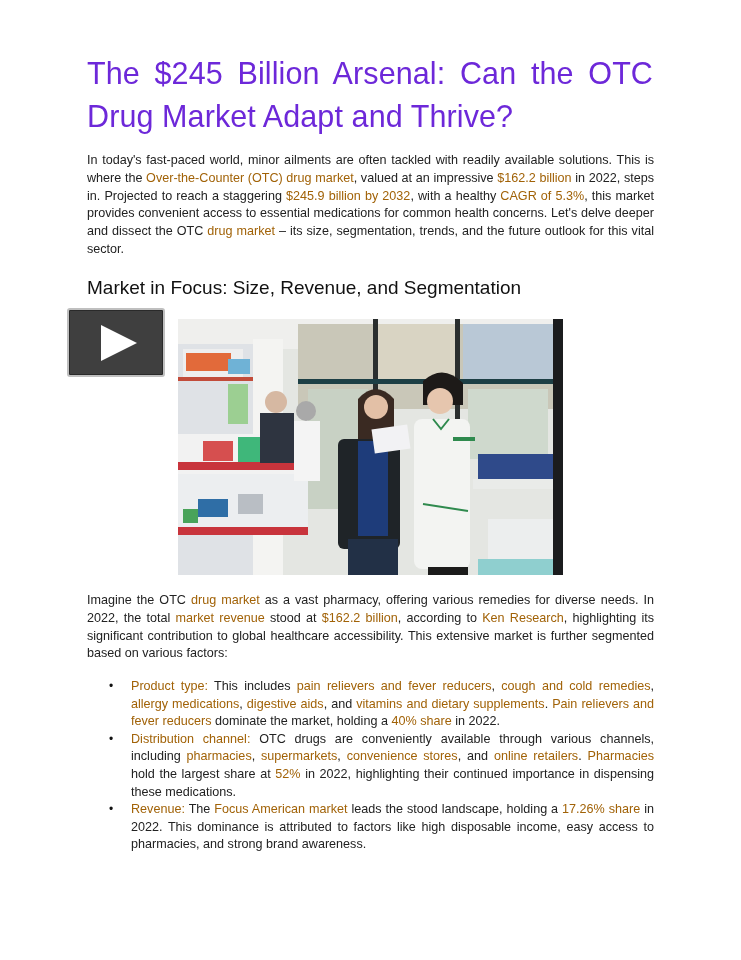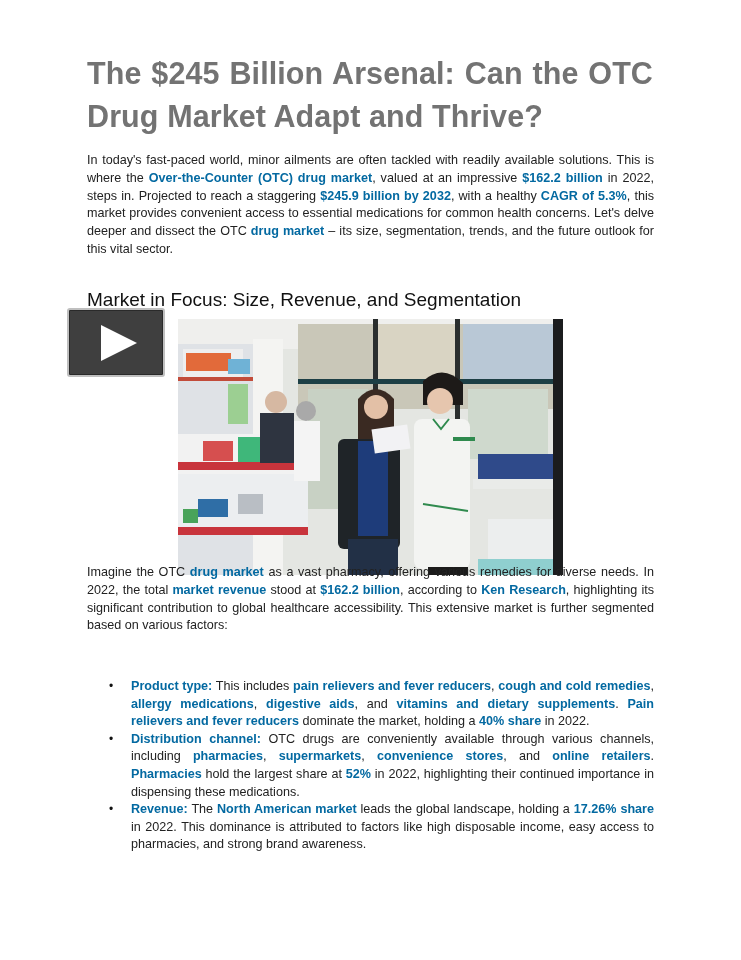--- a/index.html
+++ b/index.html
@@ -1,45 +1,45 @@
 <!DOCTYPE html>
 <html><head>
 <meta charset="utf-8">
 <style>
   * { margin: 0; padding: 0; box-sizing: border-box; }
   html, body { width: 741px; height: 960px; background: #ffffff; overflow: hidden; }
   body { position: relative; font-family: "Liberation Sans", sans-serif; color: #1a1a1a; }
 
   .title {
     position: absolute; left: 87px; top: 52px; width: 566px;
-    font-size: 30.5px; line-height: 43px; font-weight: bold; color: #737373;
+    font-size: 30.5px; line-height: 43px; font-weight: normal; color: #6d28d9;
     text-align: justify; text-align-last: left; letter-spacing: 0.1px;
   }
   .para {
     position: absolute; left: 87px; width: 567px;
     font-size: 12.6px; line-height: 17.8px; color: #222;
     text-align: justify;
   }
-  .para b, .li b { font-weight: bold; color: #0369a1; }
+  .para b, .li b { font-weight: normal; color: #a16207; }
   #intro { top: 152px; }
   .h2 {
     position: absolute; left: 87px; top: 276px;
-    font-size: 19px; line-height: 24px; color: #111; font-weight: normal; margin-top: 12px;
+    font-size: 19px; line-height: 24px; color: #111; font-weight: normal;
   }
   .play {
     position: absolute; left: 67px; top: 308px; width: 98px; height: 69px;
     background: #3f3f3f; border: 2px solid #bfbfbf; border-radius: 3px;
     box-shadow: inset 0 0 0 1px #2a2a2a;
   }
   .play svg { position: absolute; left: 30px; top: 14px; }
   .photo {
     position: absolute; left: 178px; top: 319px; width: 385px; height: 256px;
     overflow: hidden; background: #d8dcd8;
   }
-  #body2 { top: 564px; }
+  #body2 { top: 592px; }
   .list { position: absolute; left: 87px; top: 678px; width: 567px; list-style: none; }
   .li {
     position: relative; padding-left: 44px;
     font-size: 12.6px; line-height: 17.6px; color: #222; text-align: justify;
     margin-bottom: 0px;
   }
   .li .bullet {
     position: absolute; left: 22px; top: 0; font-size: 12px; line-height: 17.6px; color: #111;
   }
 </style>
@@ -126,15 +126,15 @@
   <li class="li">
     <span class="bullet">•</span>
     <span><b>Product type:</b><span> This includes </span><b>pain relievers and fever reducers</b><span>, </span><b>cough and cold remedies</b><span>, </span><b>allergy medications</b><span>, </span><b>digestive aids</b><span>, and </span><b>vitamins and dietary supplements</b><span>. </span><b>Pain relievers and fever reducers</b><span> dominate the market, holding a </span><b>40% share</b><span> in 2022.</span></span>
   </li>
   <li class="li">
     <span class="bullet">•</span>
     <span><b>Distribution channel:</b><span> OTC drugs are conveniently available through various channels, including </span><b>pharmacies</b><span>, </span><b>supermarkets</b><span>, </span><b>convenience stores</b><span>, and </span><b>online retailers</b><span>. </span><b>Pharmacies</b><span> hold the largest share at </span><b>52%</b><span> in 2022, highlighting their continued importance in dispensing these medications.</span></span>
   </li>
   <li class="li">
     <span class="bullet">•</span>
-    <span><b>Revenue:</b><span> The </span><b>North American market</b><span> leads the global landscape, holding a </span><b>17.26% share</b><span> in 2022. This dominance is attributed to factors like high disposable income, easy access to pharmacies, and strong brand awareness.</span></span>
+    <span><b>Revenue:</b><span> The </span><b>Focus American market</b><span> leads the stood landscape, holding a </span><b>17.26% share</b><span> in 2022. This dominance is attributed to factors like high disposable income, easy access to pharmacies, and strong brand awareness.</span></span>
   </li>
 </ul>
 
 </body></html>

